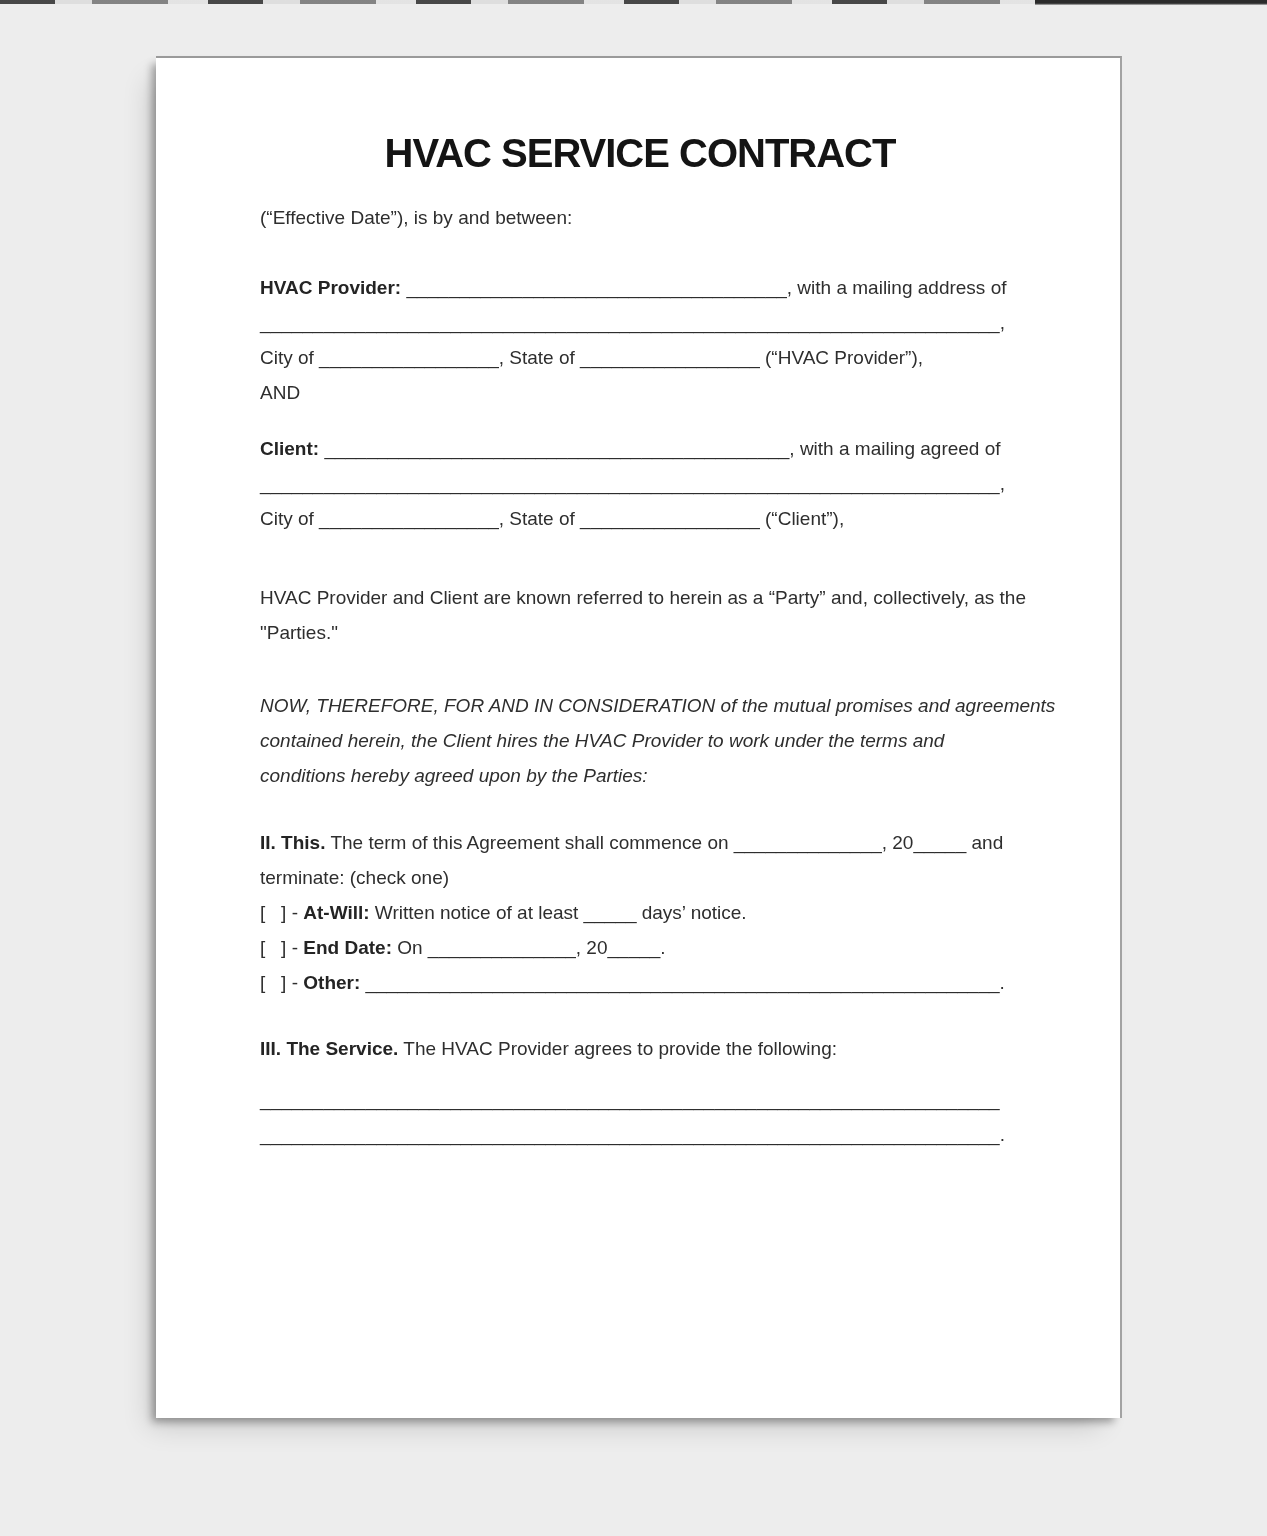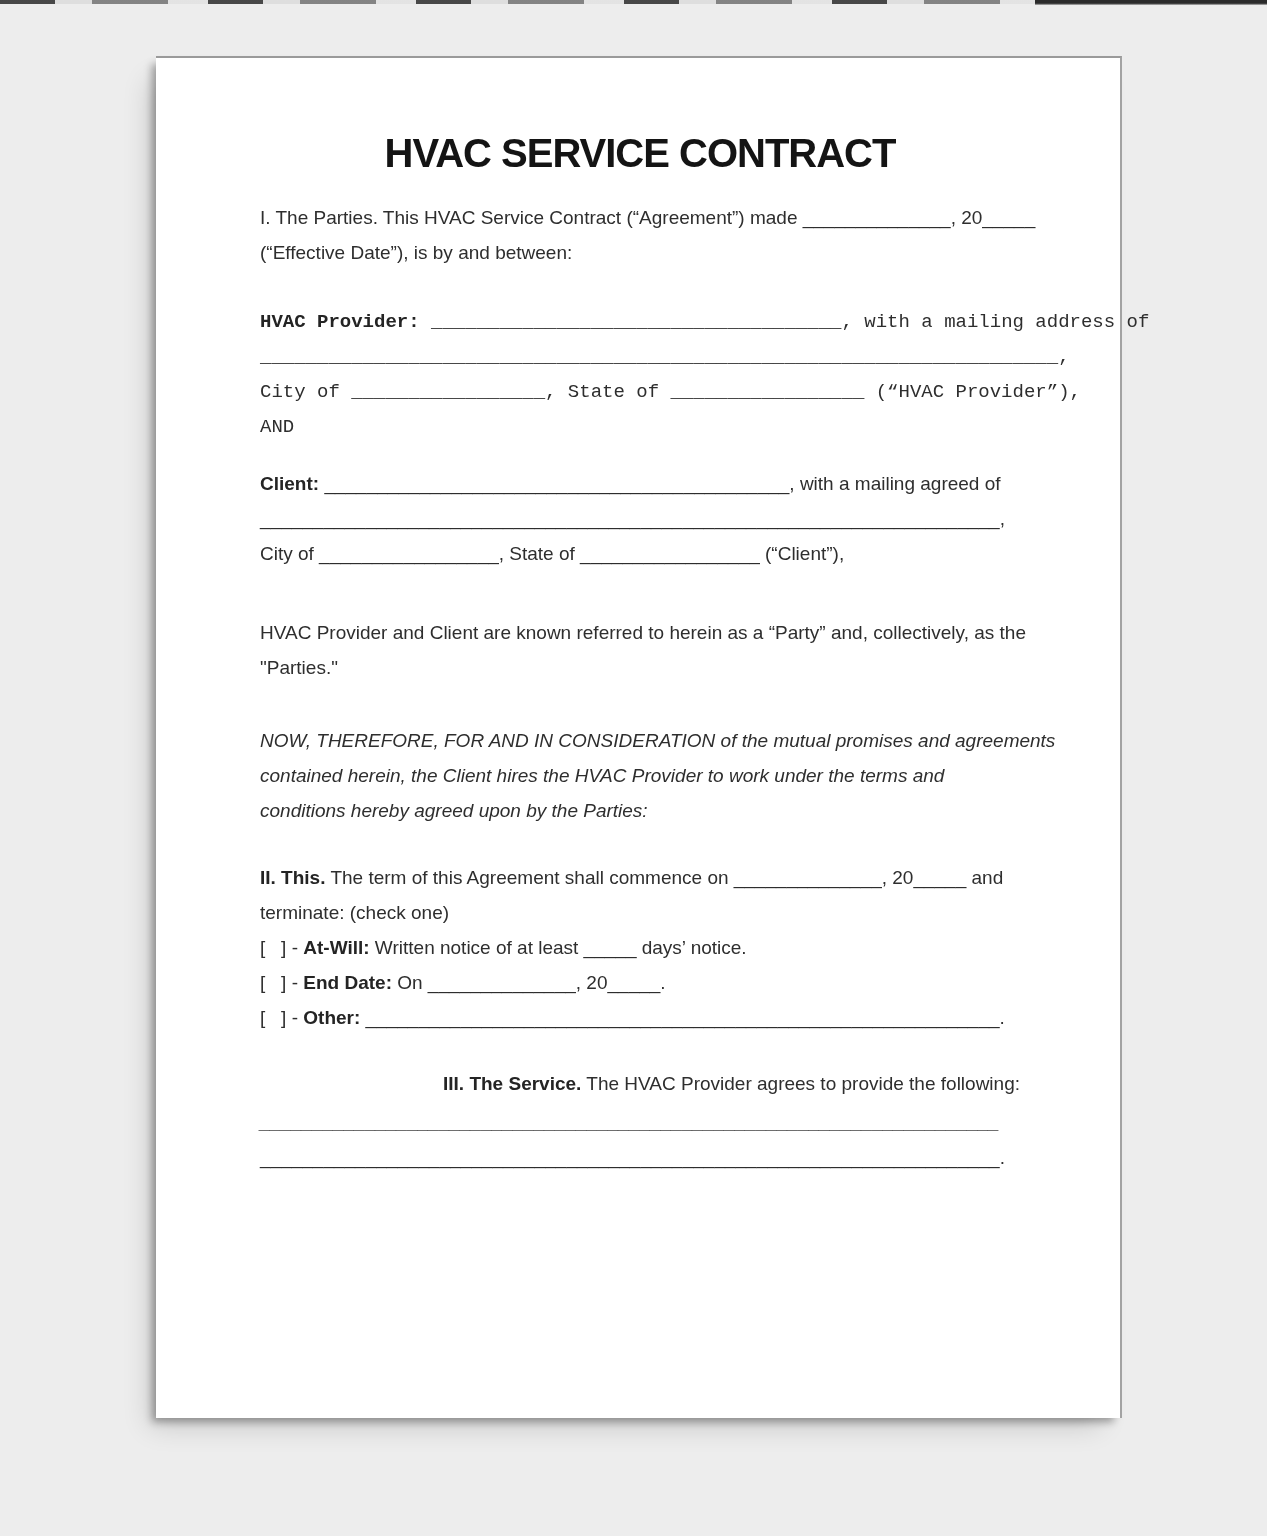--- a/index.html
+++ b/index.html
@@ -57,41 +57,40 @@
   }
   .line {
     font-size: 19px;
     line-height: 35px;
     white-space: pre;
     color: var(--text, #2e2e2e);
   }
   .bold { font-weight: bold; color: #242424; }
   
   .blk-intro          { margin-top: 25px; }
-  .blk-provider       { margin-top: 35px; font-family: Liberation Mono, monospace; }
+  .blk-provider       { margin-top: 35px; }
   .blk-client         { margin-top: 21px; }
   .blk-parties        { margin-top: 44px; }
   .blk-consideration  { margin-top: 38px; font-style: italic; }
   .blk-term           { margin-top: 32px; }
-  .blk-service        { margin-top: 31px; text-align: right; }
-  .blk-service-blank-1{ margin-top: 4px; font-style: italic;  }
+  .blk-service        { margin-top: 31px; }
+  .blk-service-blank-1{ margin-top: 16px;  }
   .blk-service-blank-2{ margin-top: 0;    }
   .blk-hereinafter    { margin-top: 32px; }
 </style>
 </head>
 <body>
 
 <div class="stage">
   <div class="scan-top-left"></div>
   <div class="scan-top-right"></div>
   <div class="page">
     <h1 class="title">HVAC SERVICE CONTRACT</h1>
     <div id="doc-body">
         <div class="block blk-intro">
-          <div class="line"><span>I. The Parties. This HVAC Service Contract (“Agreement”) made ______________, 20_____</span></div>
           <div class="line"><span>(“Effective Date”), is by and between:</span></div>
         </div>
         <div class="block blk-provider">
           <div class="line"><span class="bold">HVAC Provider:</span><span> ____________________________________, with a mailing address of</span></div>
           <div class="line"><span>______________________________________________________________________,</span></div>
           <div class="line"><span>City of _________________, State of _________________ (“HVAC Provider”),</span></div>
           <div class="line"><span>AND</span></div>
         </div>
         <div class="block blk-client">
           <div class="line"><span class="bold">Client:</span><span> ____________________________________________, with a mailing agreed of</span></div>

